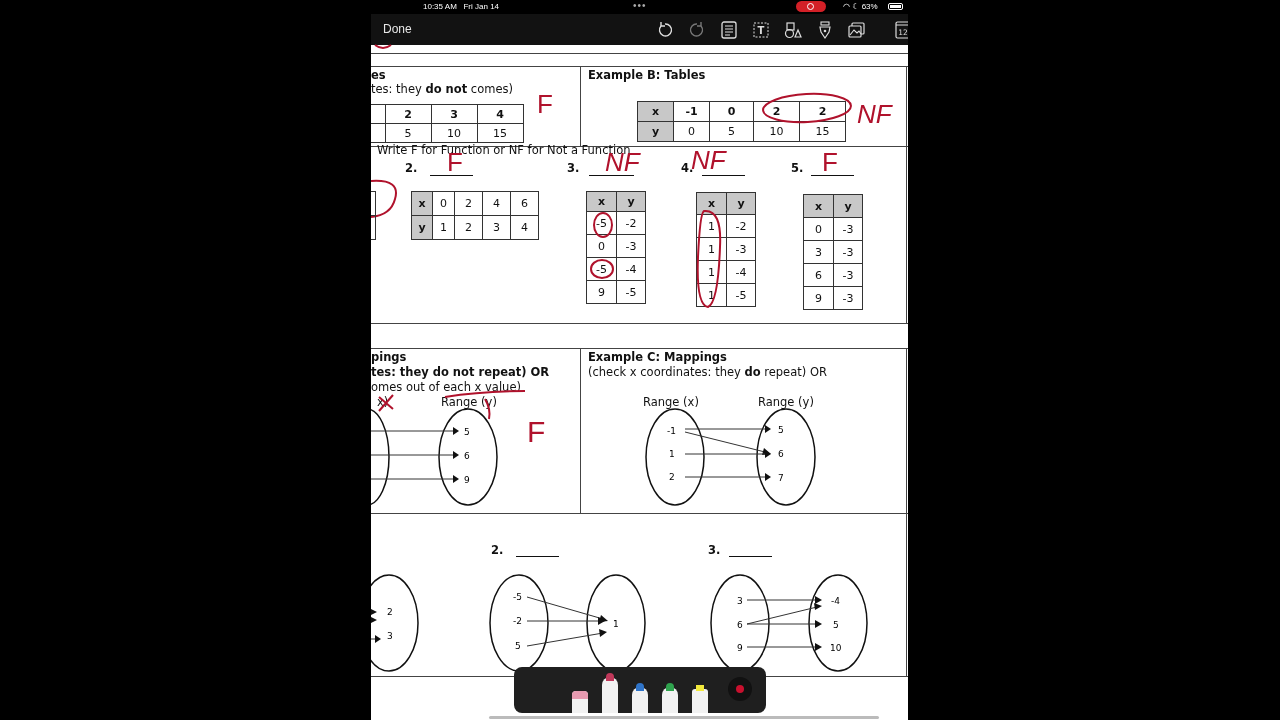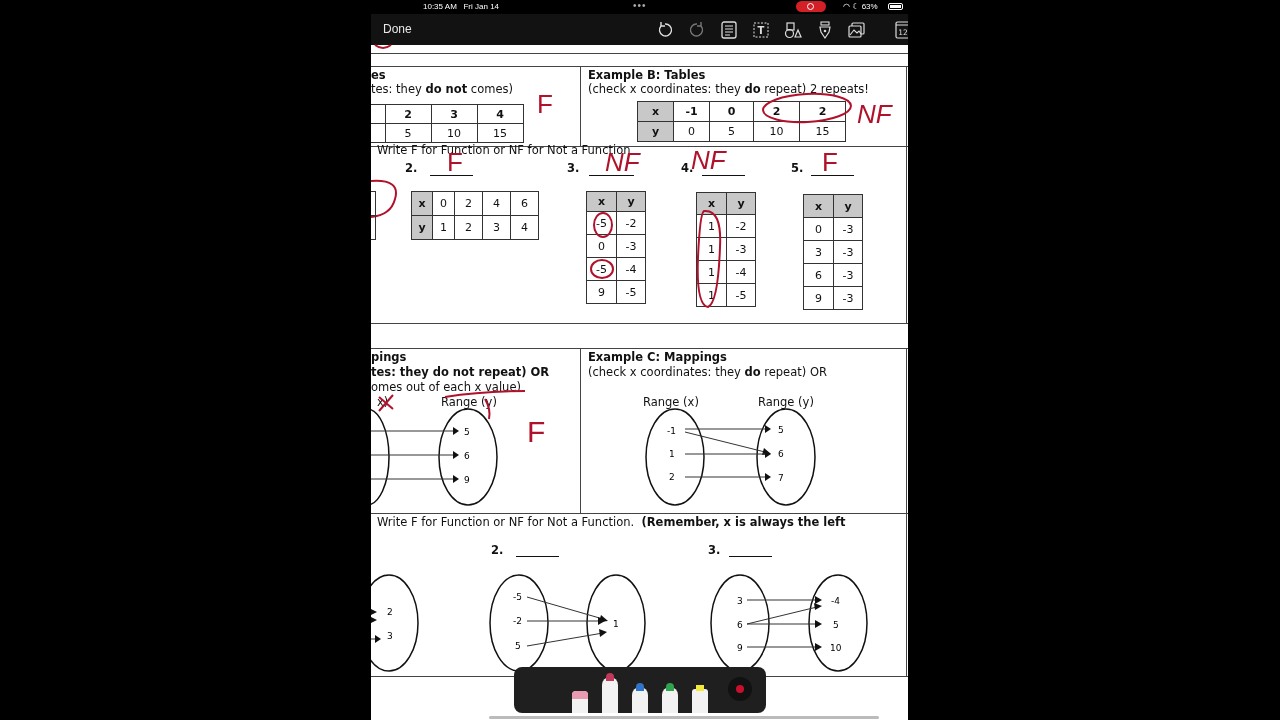--- a/index.html
+++ b/index.html
@@ -131,21 +131,20 @@
             <td style="border-left:none"></td>
             <td>5</td>
             <td>10</td>
             <td>15</td>
           </tr>
     </tbody>
       </table>
     <div class="ink" style="left:166px;top:44px;">F</div>
 
     <div class="txt bold" style="left:217px;top:23px;">Example B: Tables</div>
-    <div class="txt" style="left:217px;top:37px;"><span>(check x coordinates: they </span><b>do</b><span> repeat)  2 repeats!</span></div>
     <table class="t" style="left:266px;top:56px;">
       <tbody>
           <tr style="height:20px">
             <td class="h" style="width:36px">x</td>
             <td style="width:36px;font-weight:bold">-1</td>
             <td style="width:44px;font-weight:bold">0</td>
             <td style="width:46px;font-weight:bold">2</td>
             <td style="width:46px;font-weight:bold">2</td>
           </tr>
       <tr style="height:20px">
@@ -336,21 +335,20 @@
         <path d="M123 39 L130 45 L121 46 Z" fill="#111"></path>
       <line x1="44" y1="45" x2="124" y2="45" stroke="#333"></line>
         <path d="M124 41 L130 45 L124 49 Z" fill="#111"></path>
       <line x1="44" y1="68" x2="124" y2="68" stroke="#333"></line>
         <path d="M124 64 L130 68 L124 72 Z" fill="#111"></path>
       <text x="137" y="24" font-size="9" font-family="DejaVu Sans, sans-serif">5</text>
       <text x="137" y="48" font-size="9" font-family="DejaVu Sans, sans-serif">6</text>
       <text x="137" y="72" font-size="9" font-family="DejaVu Sans, sans-serif">7</text>
     </svg>
 
-    <div class="txt" style="left:6px;top:470px;"><span>Write F for Function or NF for Not a Function.</span>&nbsp;&nbsp;<b>(Remember, x is always the left</b></div>
     <div class="txt bold" style="left:120px;top:498px;">2.</div>
     <div class="hline" style="left:145px;top:511px;width:43px;height:1px;background:#111"></div>
     <div class="txt bold" style="left:337px;top:498px;">3.</div>
     <div class="hline" style="left:358px;top:511px;width:43px;height:1px;background:#111"></div>
 
     <svg class="abs" style="left:0;top:530px" width="60" height="100">
       <ellipse cx="18" cy="48" rx="29" ry="48" fill="none" stroke="#111" stroke-width="1.5"></ellipse>
       <path d="M0 34 L6 37 L0 40 Z" fill="#111"></path>
         <path d="M0 42 L6 45 L0 48 Z" fill="#111"></path>
       <line x1="0" y1="64" x2="6" y2="64" stroke="#333"></line>

